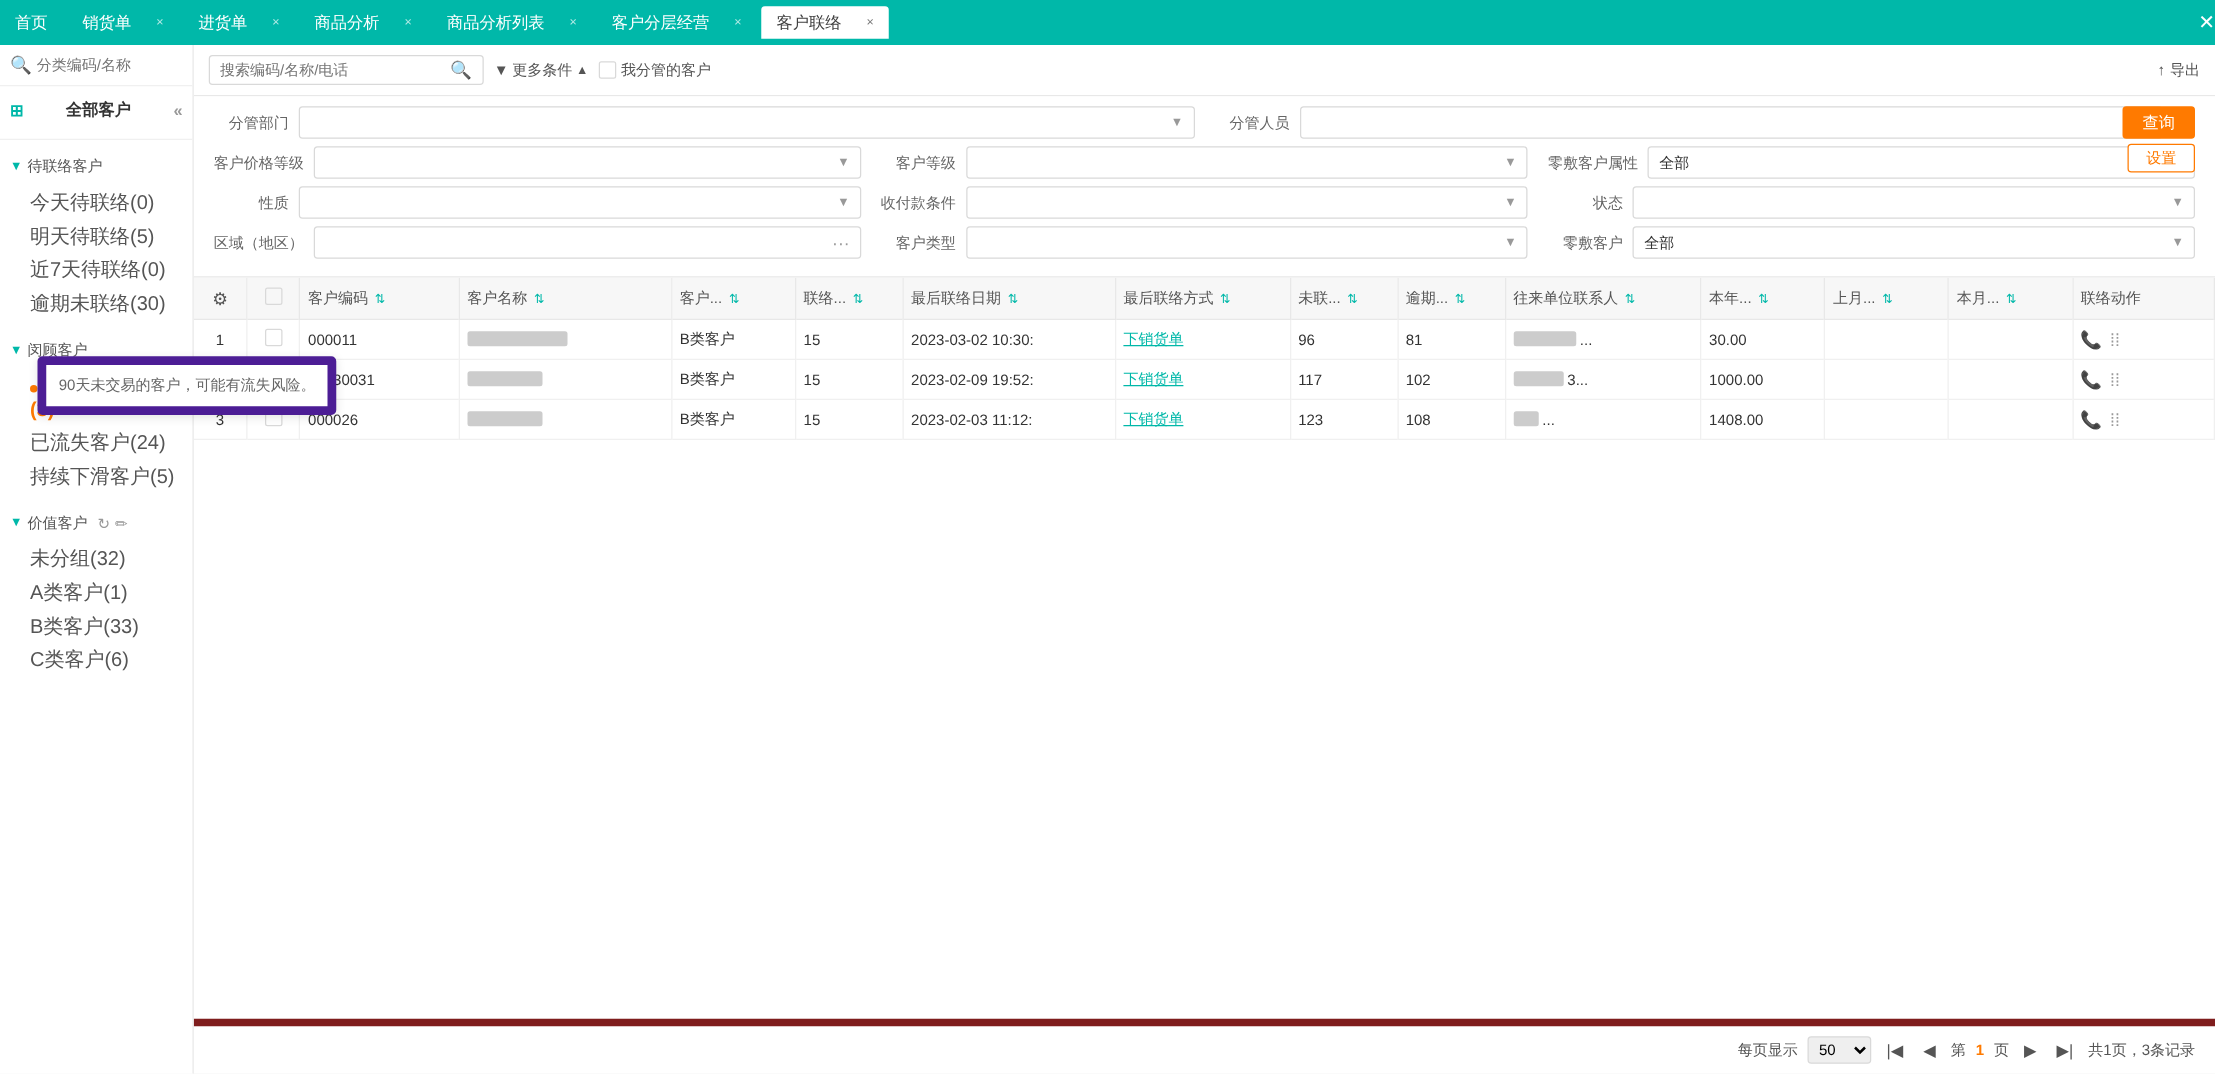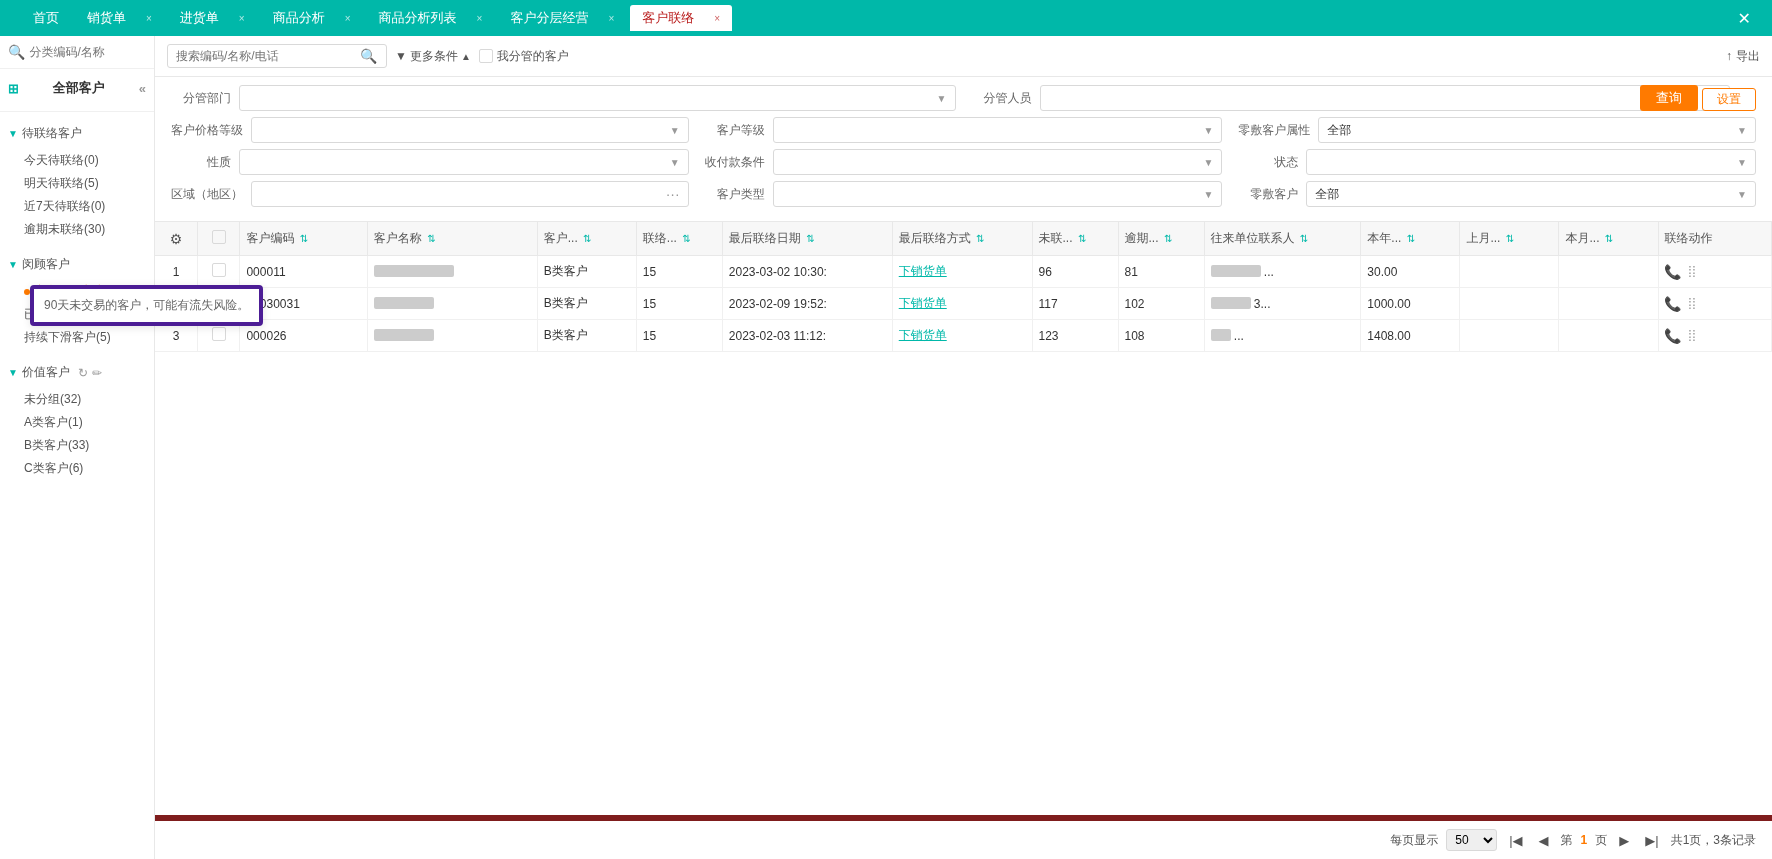--- a/index.html
+++ b/index.html
@@ -4,37 +4,37 @@
   <style>
     * { box-sizing: border-box; margin: 0; padding: 0; }
     body { font-family: 'Microsoft YaHei', Arial, sans-serif; font-size: 12px; background: #f5f5f5; color: #333; overflow: hidden; }
 
     
     .top-nav {
       background: #00b8a9;
       display: flex;
       align-items: center;
       height: 36px;
-      padding: 0 21px;
+      padding: 0 0;
       gap: 4px;
     }
     .top-nav .nav-item {
       color: #fff;
       padding: 4px 12px;
       font-size: 13px;
       cursor: pointer;
       border-radius: 3px 3px 0 0;
       display: flex;
       align-items: center;
       gap: 20px;
       white-space: nowrap;
     }
     .top-nav .nav-item.active {
       background: #fff;
-      color: #b91c1c;
+      color: #404040;
     }
     .top-nav .nav-item .close-x {
       font-size: 10px;
       opacity: 0.7;
     }
     .top-nav .home-btn {
       color: #fff;
       padding: 4px 12px;
       font-size: 13px;
       cursor: pointer;
@@ -107,21 +107,21 @@
       color: #555;
       padding: 3px 0;
       cursor: pointer;
     }
     .sidebar-group-title .arrow {
       color: #00b8a9;
       font-size: 10px;
     }
     .sidebar-item {
       padding: 3px 0 3px 16px;
-      font-size: 12px;
+      font-size: 16px;
       color: #555;
       cursor: pointer;
     }
     .sidebar-item.active {
       color: #ff7a00;
       font-weight: bold;
     }
     .sidebar-item.active .dot {
       display: inline-block;
       width: 6px;
@@ -135,21 +135,21 @@
       border-top: 1px solid #f0f0f0;
       margin: 4px 0;
     }
 
     
     .tooltip-box {
       position: absolute;
       left: 30px;
       top: 285px;
       background: #fff;
-      border: 4px solid #4c1d95;
+      border: 7px solid #4c1d95;
       border-radius: 4px;
       padding: 8px 10px;
       font-size: 12px;
       color: #666;
       z-index: 100;
       box-shadow: 0 2px 8px rgba(0,0,0,0.1);
       white-space: nowrap;
     }
 
     
@@ -268,21 +268,21 @@
       flex: 1;
       height: 26px;
       cursor: pointer;
       justify-content: space-between;
       background: #fff;
     }
     .filter-select .chevron { color: #999; font-size: 10px; }
     .filter-dots { color: #999; cursor: pointer; font-size: 14px; margin-left: 4px; }
     .filter-panel-right {
       display: flex;
-      flex-direction: row;
+      flex-direction: column;
       align-items: flex-end;
       gap: 4px;
       position: absolute;
       right: 16px;
       top: 8px;
     }
     .query-btn {
       background: #ff7a00;
       color: #fff;
       border: none;

